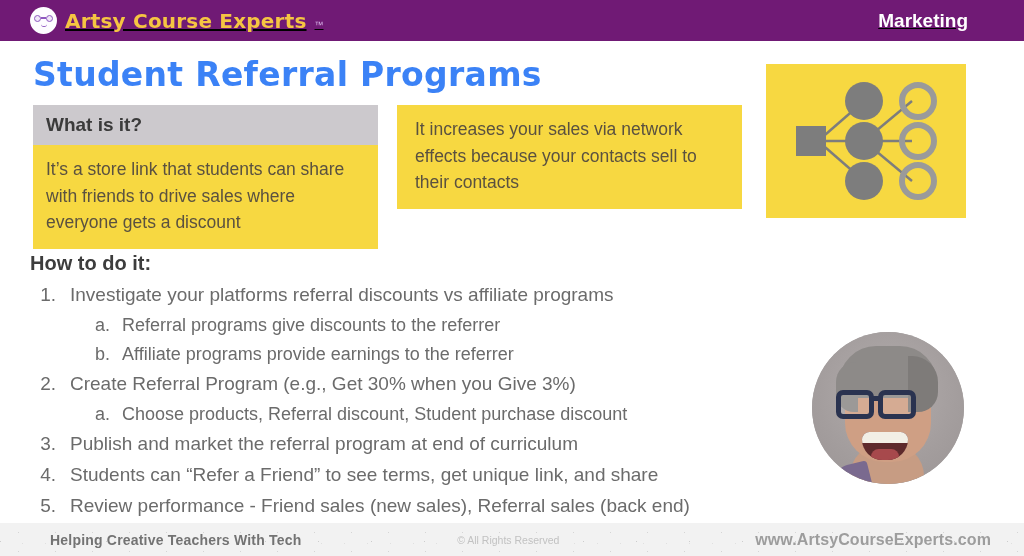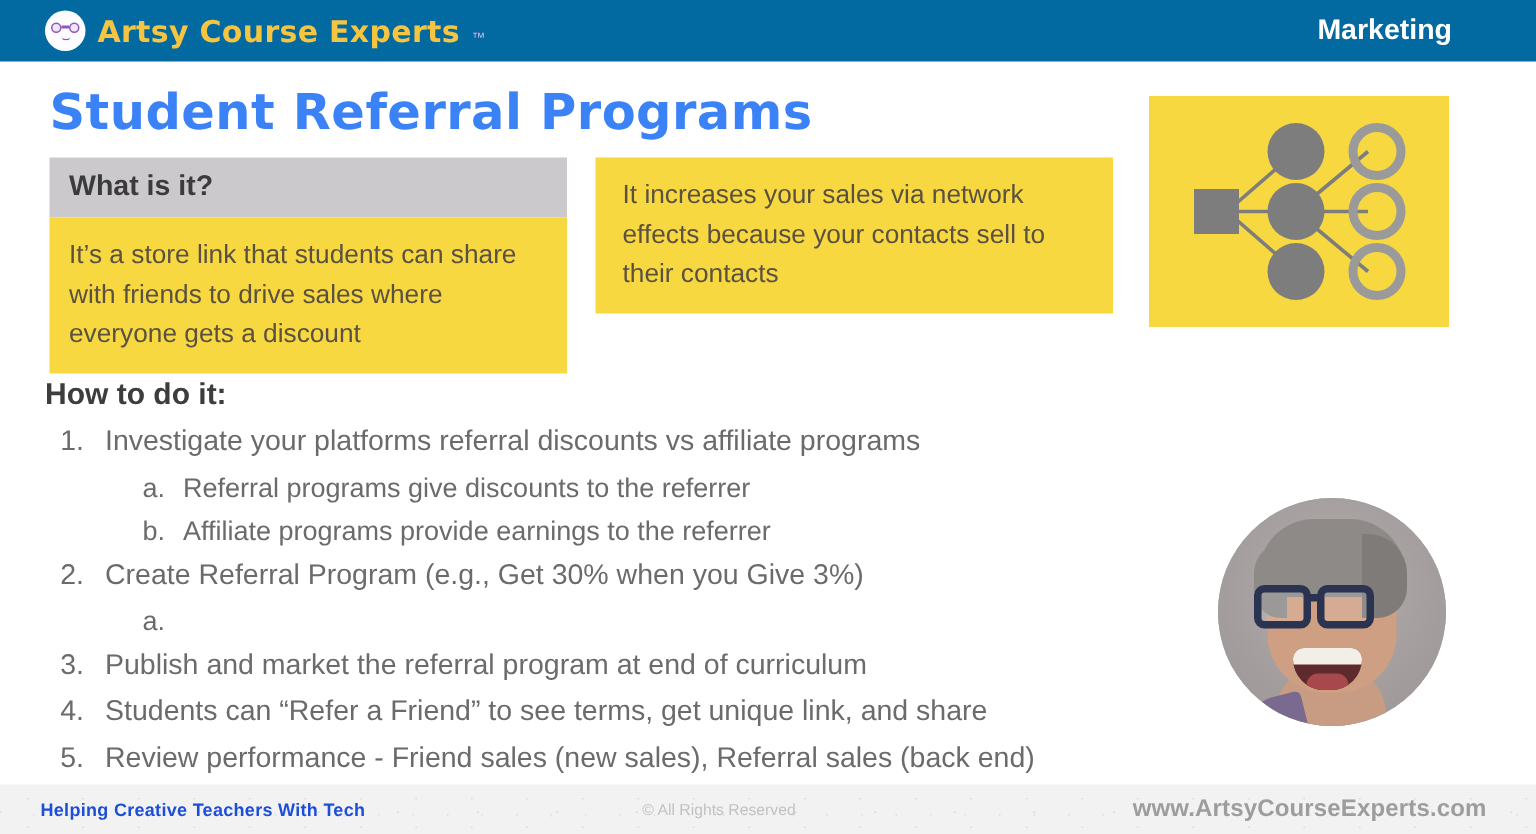--- a/index.html
+++ b/index.html
@@ -7,22 +7,22 @@
   body {
     font-family:"Liberation Sans", sans-serif;
     background:#ffffff;
     position:relative;
     overflow:hidden;
   }
 
   
   .header{
     position:absolute; left:0; top:0; width:1024px; height:41px;
-    background:#0369a1;
-    display:flex; align-items:center; justify-content:space-between;
+    background:#701a75;
+    display:flex; align-items:center; justify-content:space-between;text-decoration:underline;
   }
   .brand{ display:flex; align-items:center; padding-left:30px; gap:8px; }
   .logo-circle{
     width:27px; height:27px; border-radius:50%; background:#fdfcff;
     display:flex; align-items:center; justify-content:center;
     position:relative; flex:none;
   }
   .logo-face{ position:relative; width:19px; height:13px; }
   .logo-face .lens{
     position:absolute; top:1px; width:7px; height:7px; border-radius:50%;
@@ -126,22 +126,22 @@
   .footer:before{
     content:""; position:absolute; inset:0; opacity:.5;
     background-image:
       radial-gradient(#b9b9b9 .7px, transparent .8px),
       radial-gradient(#cfcfcf .6px, transparent .7px),
       radial-gradient(#aaaaaa .5px, transparent .6px);
     background-size:37px 19px, 23px 27px, 53px 31px;
     background-position:0 0, 11px 7px, 27px 3px;
   }
   .footer-left{
-    position:relative; padding-left:27px; font-size:12px; font-weight:bold;
-    color:#1d4ed8; letter-spacing:.2px;
+    position:relative; padding-left:50px; font-size:14px; font-weight:bold;
+    color:#737373; letter-spacing:.2px;
   }
   .footer-center{
     position:relative; flex:1; text-align:center; font-size:10.5px; color:#c2c2c2;
     padding-right:40px;
   }
   .footer-right{
     position:relative; padding-right:33px; font-size:16px; font-weight:bold;
     color:#9d9d9d; letter-spacing:.1px;
   }
 </style>
@@ -209,20 +209,21 @@
   <div class="step sub">
     <span class="marker">b.</span>
     <span class="text">Affiliate programs provide earnings to the referrer</span>
   </div>
   <div class="step">
     <span class="marker">2.</span>
     <span class="text">Create Referral Program (e.g., Get 30% when you Give 3%)</span>
   </div>
   <div class="step sub">
     <span class="marker">a.</span>
+    <span class="text">Choose products, Referral discount, Student purchase discount</span>
   </div>
   <div class="step">
     <span class="marker">3.</span>
     <span class="text">Publish and market the referral program at end of curriculum</span>
   </div>
   <div class="step">
     <span class="marker">4.</span>
     <span class="text">Students can “Refer a Friend” to see terms, get unique link, and share</span>
   </div>
   <div class="step">

